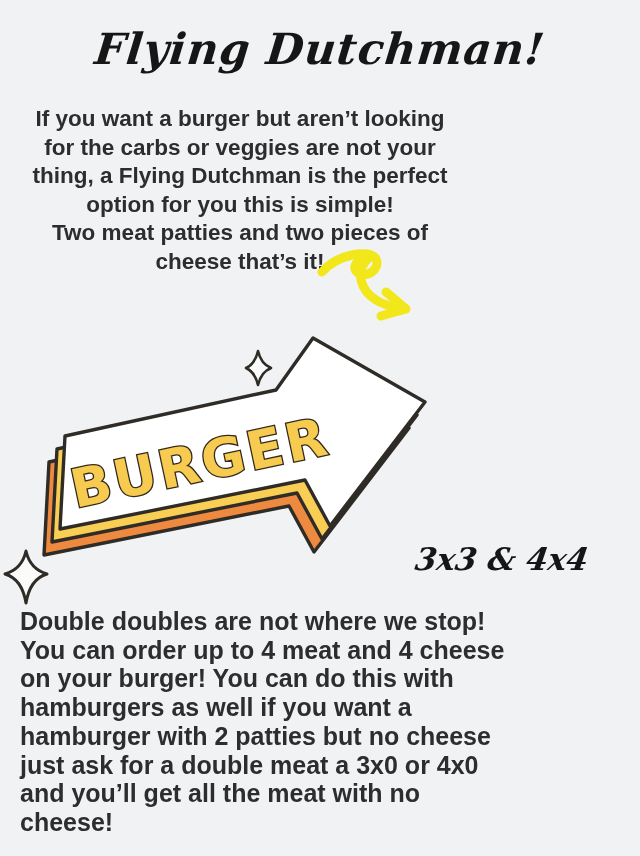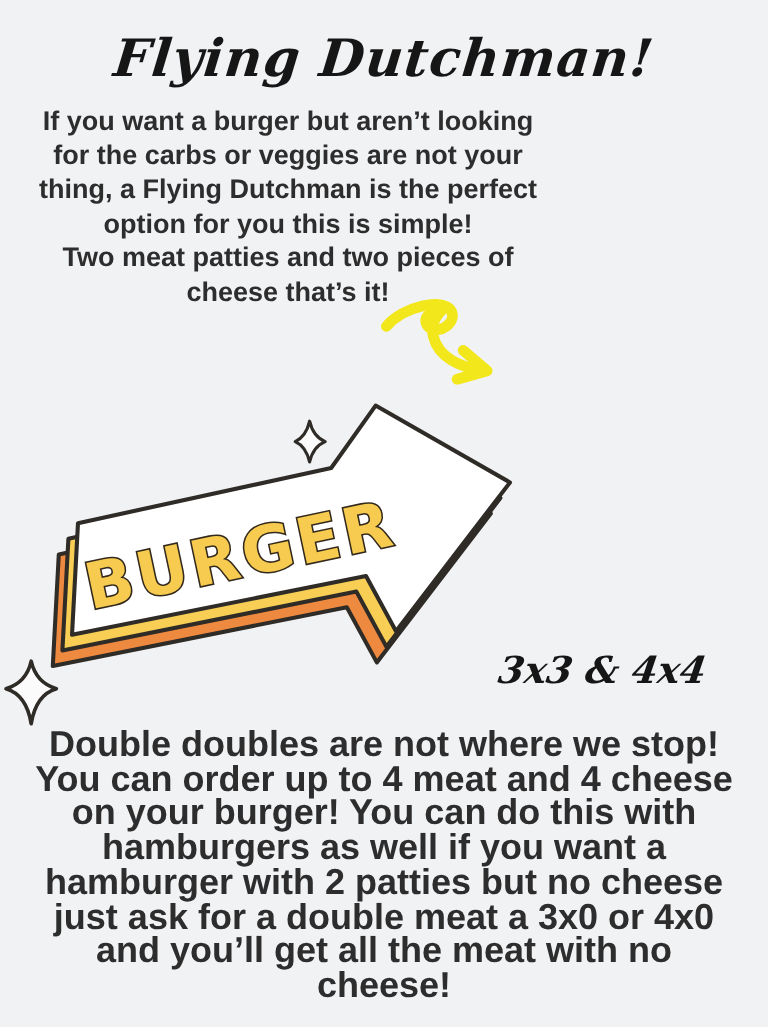--- a/index.html
+++ b/index.html
@@ -14,21 +14,21 @@
   .page-title{
     position:absolute;top:24px;left:0;width:640px;
     text-align:center;
     font-family:"DejaVu Serif", serif;
     font-style:italic;font-weight:bold;
     font-size:43px;letter-spacing:1px;
     color:#161616;
     transform:skewX(-6deg);
   }
   .intro-paragraph{
-    position:absolute;top:87px;left:0;width:480px;
+    position:absolute;top:105px;left:0;width:480px;
     text-align:center;
     font-size:22.5px;line-height:28.6px;
     font-weight:bold;
     white-space:pre-line;
     color:#2d2d2d;
   }
   .side-note{
     position:absolute;top:206px;left:400px;width:240px;
     text-align:center;
     font-size:14.3px;line-height:19.3px;
@@ -43,22 +43,21 @@
     position:absolute;top:541px;left:402px;width:200px;
     text-align:center;
     font-family:"DejaVu Serif", serif;
     font-style:italic;font-weight:bold;
     font-size:31px;
     color:#161616;
     transform:skewX(-8deg);
   }
   .outro-paragraph{
     position:absolute;top:607px;left:20px;width:600px;
-    text-align:center;
-    font-size:30px;line-height:28.7px;
+    font-size:25px;line-height:28.7px;
     font-weight:bold;
     white-space:pre-line;
     color:#2d2d2d;
   }
   .outlined{stroke:#2f2b27;stroke-linejoin:round;stroke-linecap:round;}
   .burger-word{
     font-family:"DejaVu Sans", sans-serif;
     font-weight:bold;
     font-size:53px;
     letter-spacing:3px;

